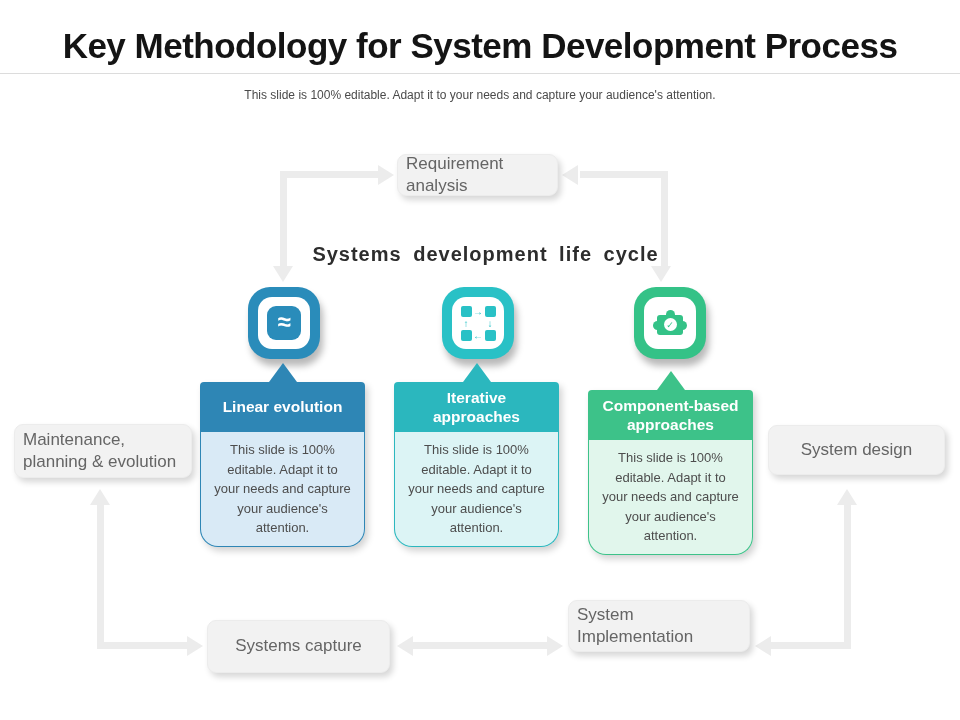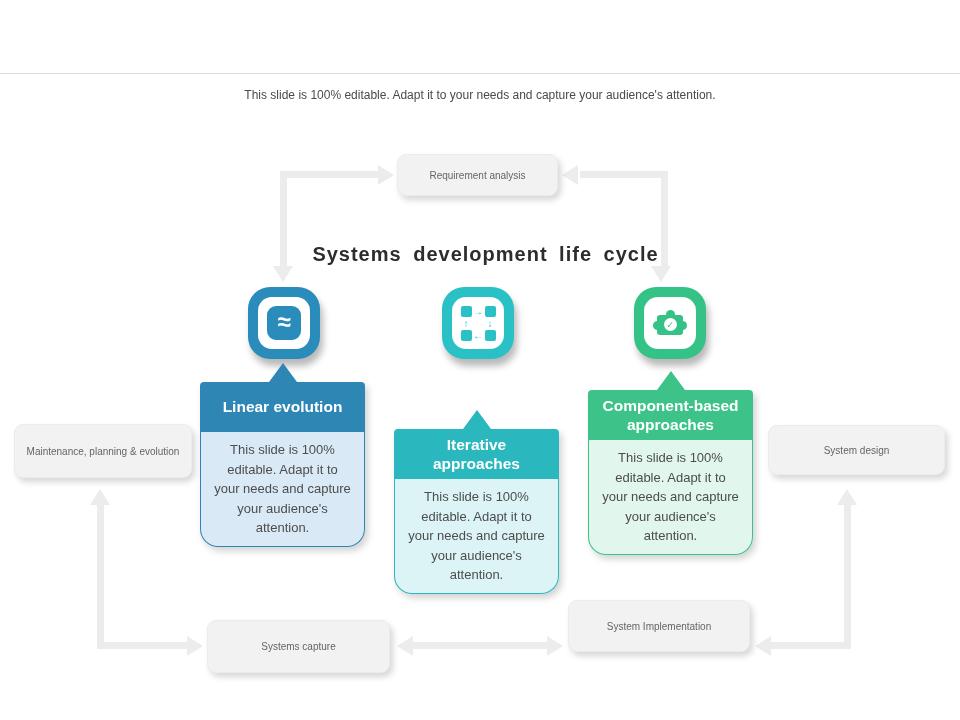--- a/index.html
+++ b/index.html
@@ -10,21 +10,21 @@
          font-size:35px;font-weight:700;color:#141414;letter-spacing:-0.5px;}
   .title-rule{position:absolute;left:0;right:0;top:73px;height:1px;background:#dcdcdc;}
   .subtitle{position:absolute;left:0;right:0;top:88px;text-align:center;
             font-size:12px;color:#4a4a4a;}
   
   .sdlc-heading{position:absolute;left:0;right:0;top:243px;text-align:center;
                 font-size:20px;font-weight:700;color:#2d2d2d;letter-spacing:1px;word-spacing:5px;padding-left:11px;}
   
   .node{position:absolute;background:#f2f2f2;border:1px solid #ececec;border-radius:9px;
         box-shadow:3px 4px 6px rgba(0,0,0,0.16);display:flex;align-items:center;justify-content:center;
-        text-align:right;color:#656565;font-size:10px;line-height:1.3;padding:2px 8px;box-sizing:border-box;}
+        text-align:left;color:#656565;font-size:17px;line-height:1.3;padding:2px 8px;box-sizing:border-box;}
   
   .bar{position:absolute;background:#ececec;}
   .ah{position:absolute;width:0;height:0;border-style:solid;border-color:transparent;}
   .ah.right{border-width:10px 0 10px 16px;border-left-color:#ececec;}
   .ah.left{border-width:10px 16px 10px 0;border-right-color:#ececec;}
   .ah.up{border-width:0 10px 16px 10px;border-bottom-color:#ececec;}
   .ah.down{border-width:16px 10px 0 10px;border-top-color:#ececec;}
   
   .tile{position:absolute;width:72px;height:72px;border-radius:22px;
         box-shadow:3px 7px 7px rgba(0,0,0,0.28);display:flex;align-items:center;justify-content:center;}
@@ -58,20 +58,21 @@
   .card.teal .notch{border-bottom-color:#2bb7be;} .card.teal .chead{background:#2bb7be;}
   .card.teal .cbody{background:#dcf4f5;border-color:#2bb7be;}
   .card.green .notch{border-bottom-color:#3dc289;} .card.green .chead{background:#3dc289;}
   .card.green .cbody{background:#e1f6ec;border-color:#3dc289;}
 </style>
 </head>
 <body>
 
 <div id="slide">
 
+  <div class="title">Key Methodology for System Development Process</div>
   <div class="title-rule"></div>
   <div class="subtitle">This slide is 100% editable. Adapt it to your needs and capture your audience's attention.</div>
 
   <div class="bar" style="left:280px;top:171px;width:100px;height:7px;"></div>
   <div class="ah right" style="left:378px;top:165px;"></div>
   <div class="bar" style="left:280px;top:171px;width:7px;height:95px;"></div>
   <div class="ah down" style="left:273px;top:266px;"></div>
 
   <div class="bar" style="left:580px;top:171px;width:88px;height:7px;"></div>
   <div class="ah left" style="left:562px;top:165px;"></div>
@@ -140,21 +141,21 @@
         <div class="badge">✓</div>
       </div>
     </div>
   </div>
 
   <div class="card blue" style="left:200px;top:382px;">
     <div class="notch"></div>
     <div class="chead">Linear evolution</div>
     <div class="cbody">This slide is 100% editable. Adapt it to your needs and capture your audience's attention.</div>
   </div>
-  <div class="card teal" style="left:394px;top:382px;margin-top:47px;">
+  <div class="card teal" style="left:394px;top:382px;">
     <div class="notch"></div>
     <div class="chead">Iterative approaches</div>
     <div class="cbody">This slide is 100% editable. Adapt it to your needs and capture your audience's attention.</div>
   </div>
   <div class="card green" style="left:588px;top:390px;justify-content:flex-end;">
     <div class="notch"></div>
     <div class="chead">Component-based approaches</div>
     <div class="cbody">This slide is 100% editable. Adapt it to your needs and capture your audience's attention.</div>
   </div>
 

